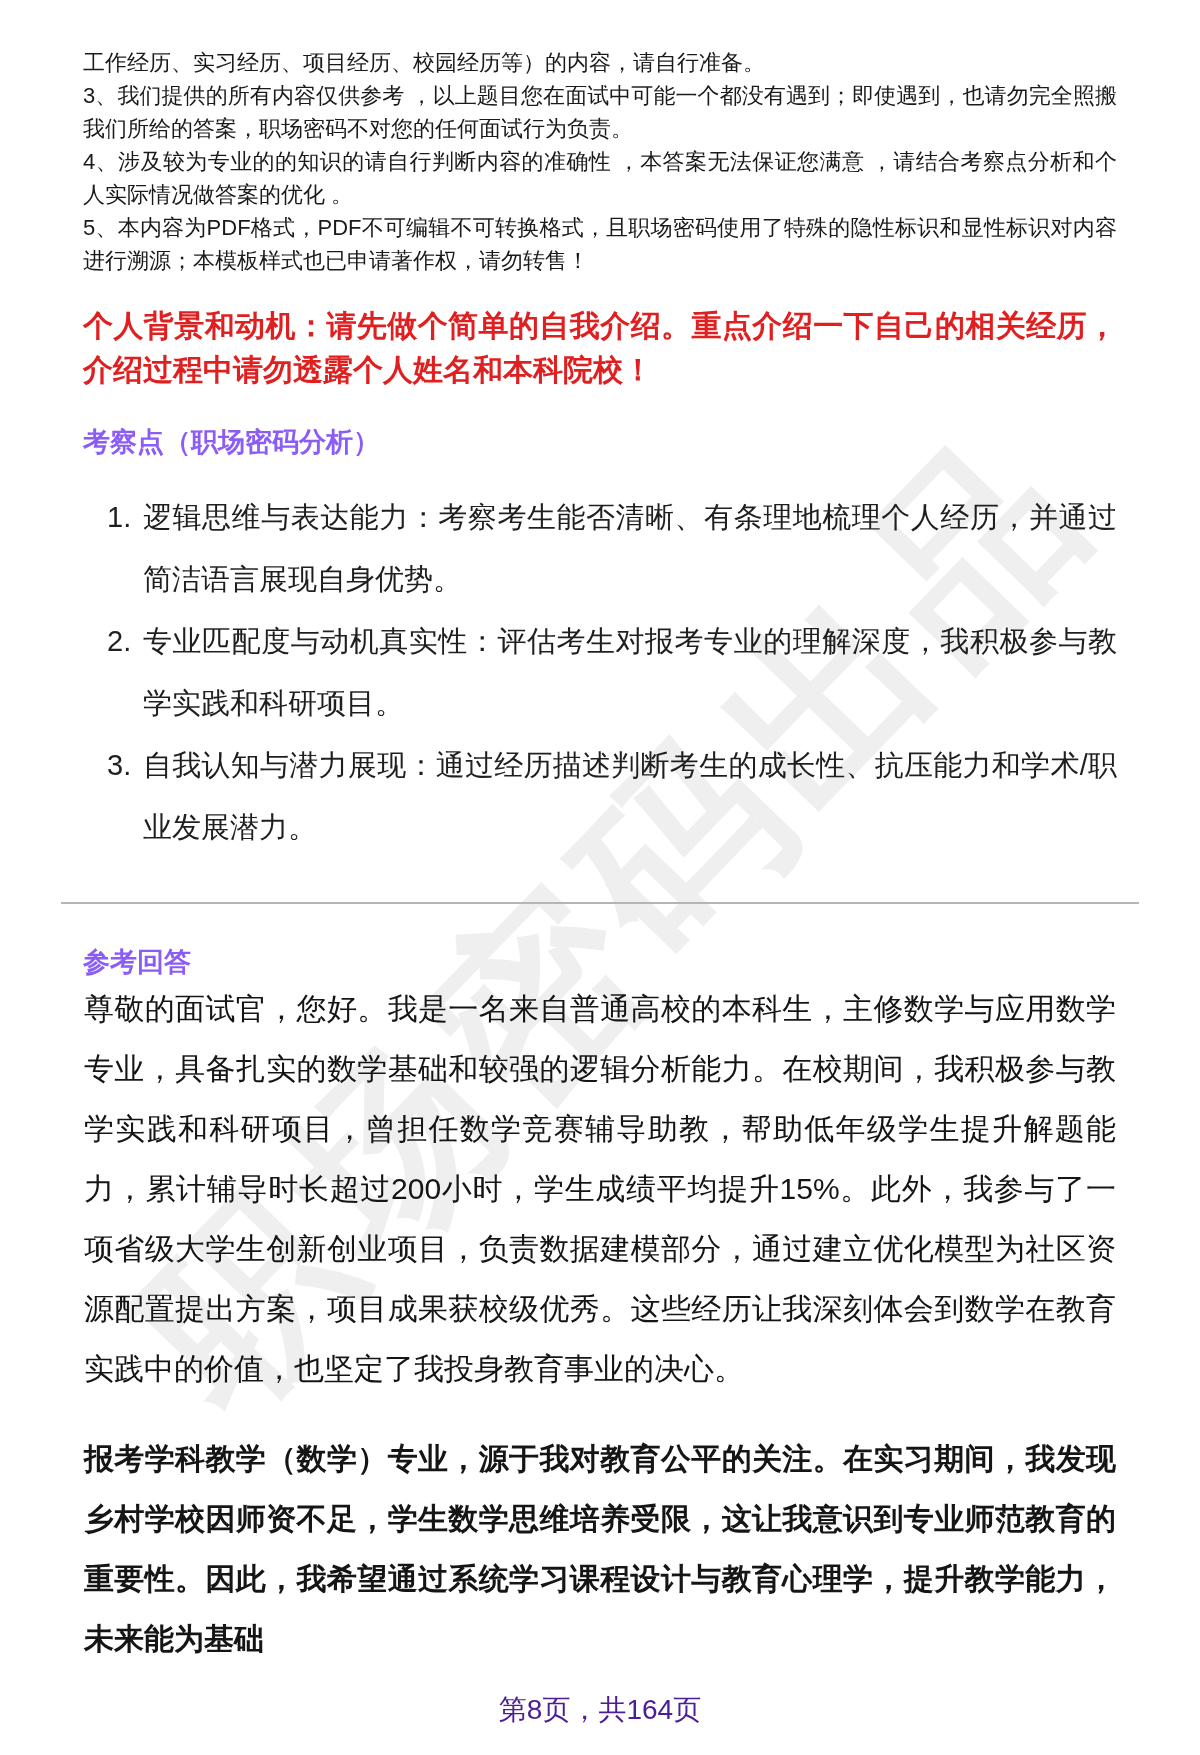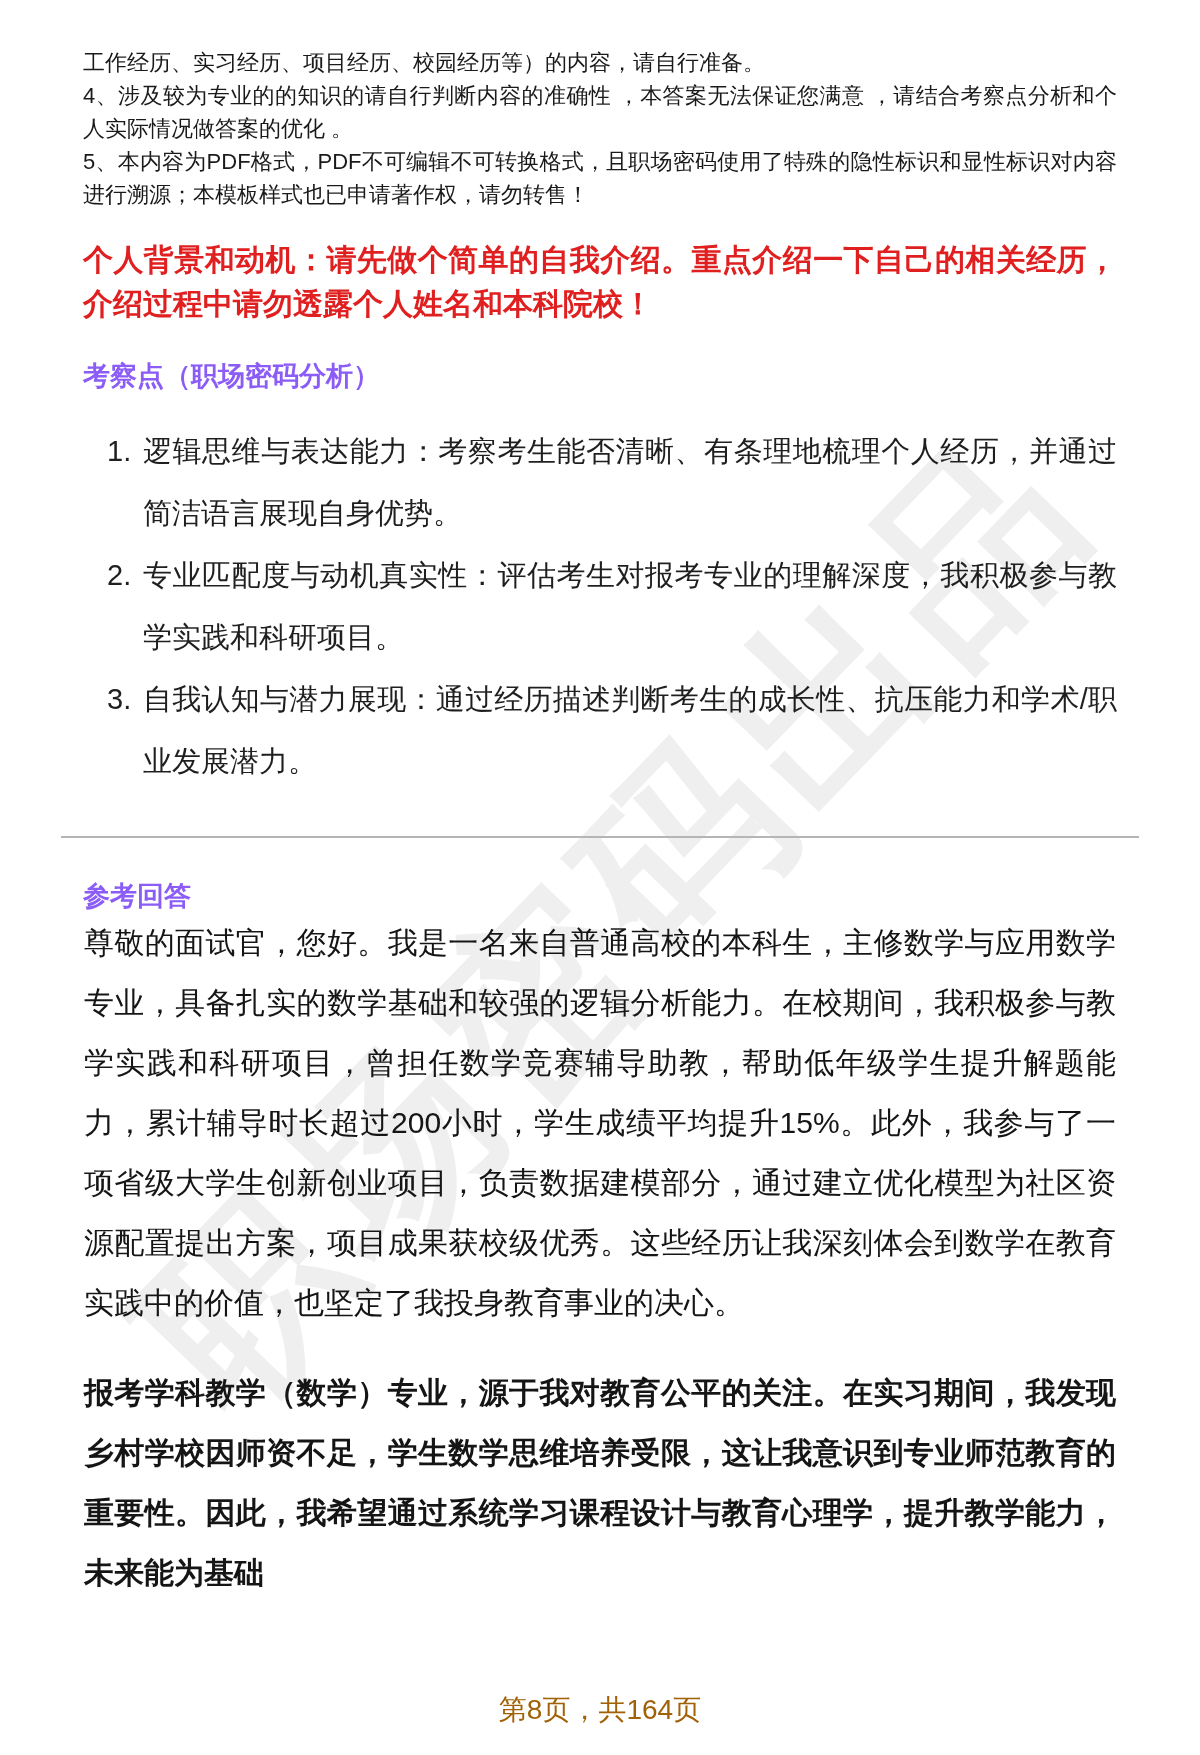--- a/index.html
+++ b/index.html
@@ -64,35 +64,36 @@
   .answer-body{font-size:30px;line-height:60px;color:#151515;}
   .answer-body .lang{margin:20px 0 0;}
   .answer-body p.para{margin:1px;text-align:justify;}
   .answer-body p.para + p.para{margin-top:30px;font-weight:bold;}
   
   .footer{
     position:absolute;
     left:0;right:0;bottom:26px;
     text-align:center;
     font-size:28px;
-    color:#a16207;
+    color:#4c1d95;
     z-index:1;
   }
 </style>
 </head>
 <body>
 
 <div class="page">
 
   <div class="watermark">职场密码出品</div>
 
   <div class="content">
 
     <section class="disclaimer">
       <p>工作经历、实习经历、项目经历、校园经历等）的内容，请自行准备。</p>
+      <p>3、我们提供的所有内容仅供参考 ，以上题目您在面试中可能一个都没有遇到；即使遇到，也请勿完全照搬我们所给的答案，职场密码不对您的任何面试行为负责。</p>
       <p>4、涉及较为专业的的知识的请自行判断内容的准确性 ，本答案无法保证您满意 ，请结合考察点分析和个人实际情况做答案的优化 。</p>
       <p>5、本内容为PDF格式，PDF不可编辑不可转换格式，且职场密码使用了特殊的隐性标识和显性标识对内容进行溯源；本模板样式也已申请著作权，请勿转售！</p>
     </section>
 
     <h1 class="question">个人背景和动机：请先做个简单的自我介绍。重点介绍一下自己的相关经历，介绍过程中请勿透露个人姓名和本科院校！</h1>
 
     <h2 class="red-sub">考察点（职场密码分析）</h2>
 
     <div class="points">
       <div class="point">

